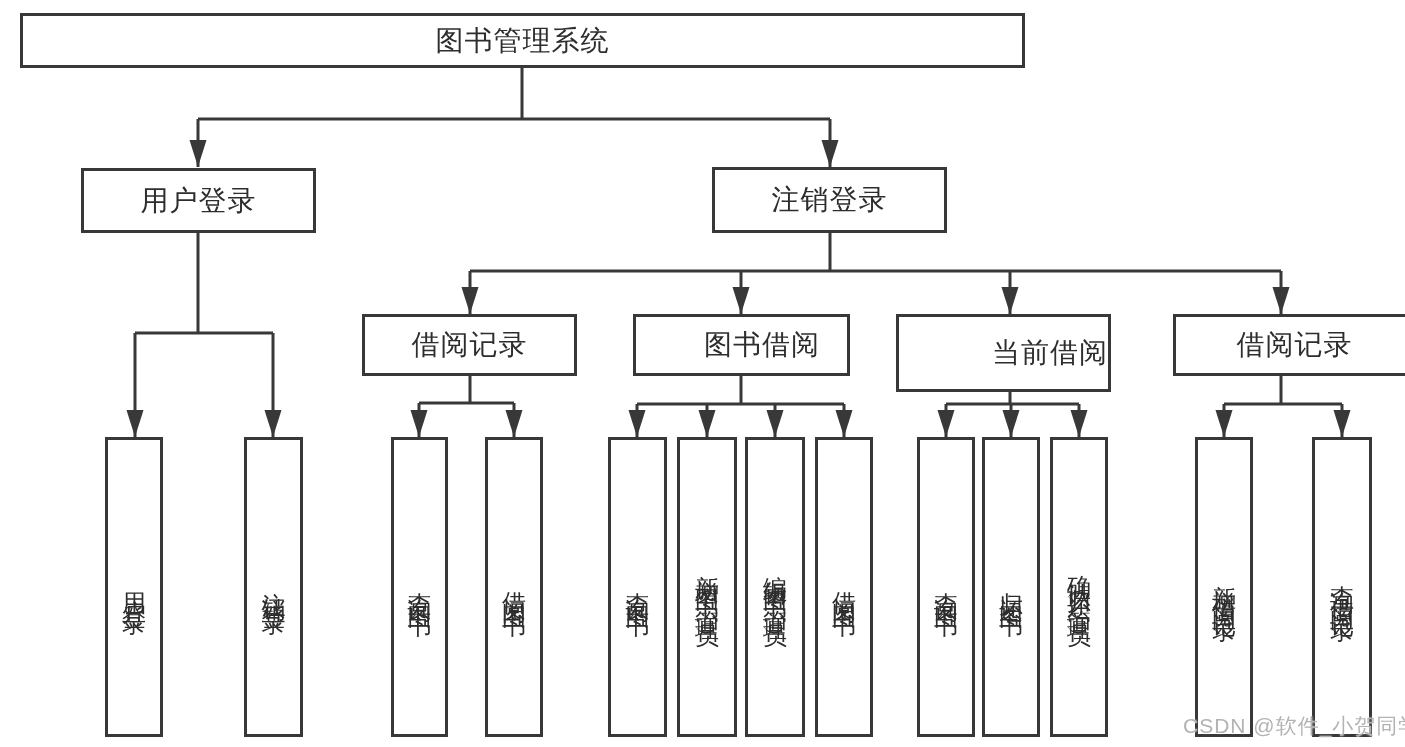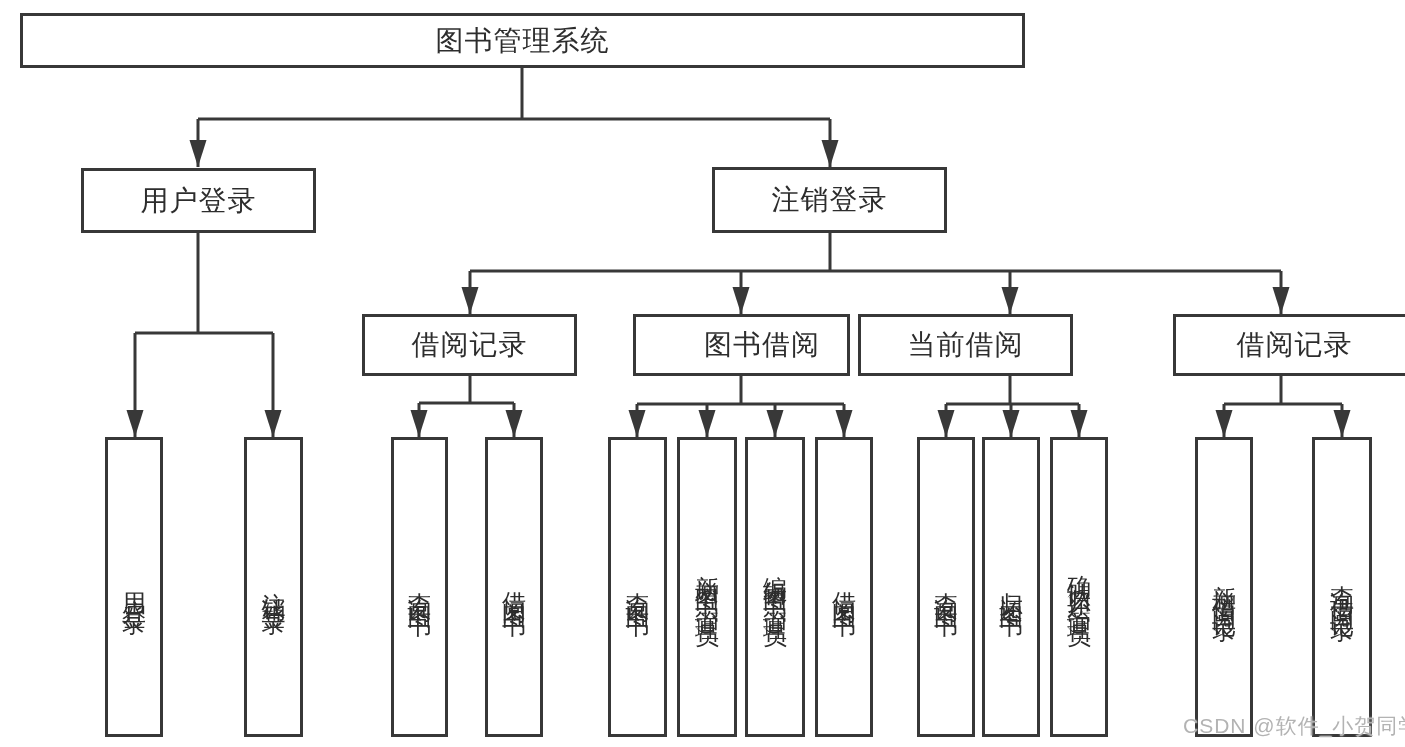--- a/index.html
+++ b/index.html
@@ -93,21 +93,21 @@
   <div class="box h-box" style="left:712px;top:167px;width:235px;height:66px;">
     <span>注销登录</span>
   </div>
 
   <div class="box h-box" style="left:362px;top:314px;width:215px;height:62px;">
     <span>借阅记录</span>
   </div>
   <div class="box h-box" style="left:633px;top:314px;width:217px;height:62px;padding-left:41px;">
     <span>图书借阅</span>
   </div>
-  <div class="box h-box" style="left:858px;top:314px;width:215px;height:62px;">
+  <div class="box h-box" style="left:896px;top:314px;width:215px;height:78px;justify-content:flex-end;">
     <span>当前借阅</span>
   </div>
   <div class="box h-box" style="left:1173px;top:314px;width:243px;height:62px;">
     <span>借阅记录</span>
   </div>
 
   <div class="box v-box" style="left:105px;top:437px;width:58px;height:300px;">
     <span>用户登录</span>
   </div>
   <div class="box v-box" style="left:244px;top:437px;width:59px;height:300px;">

